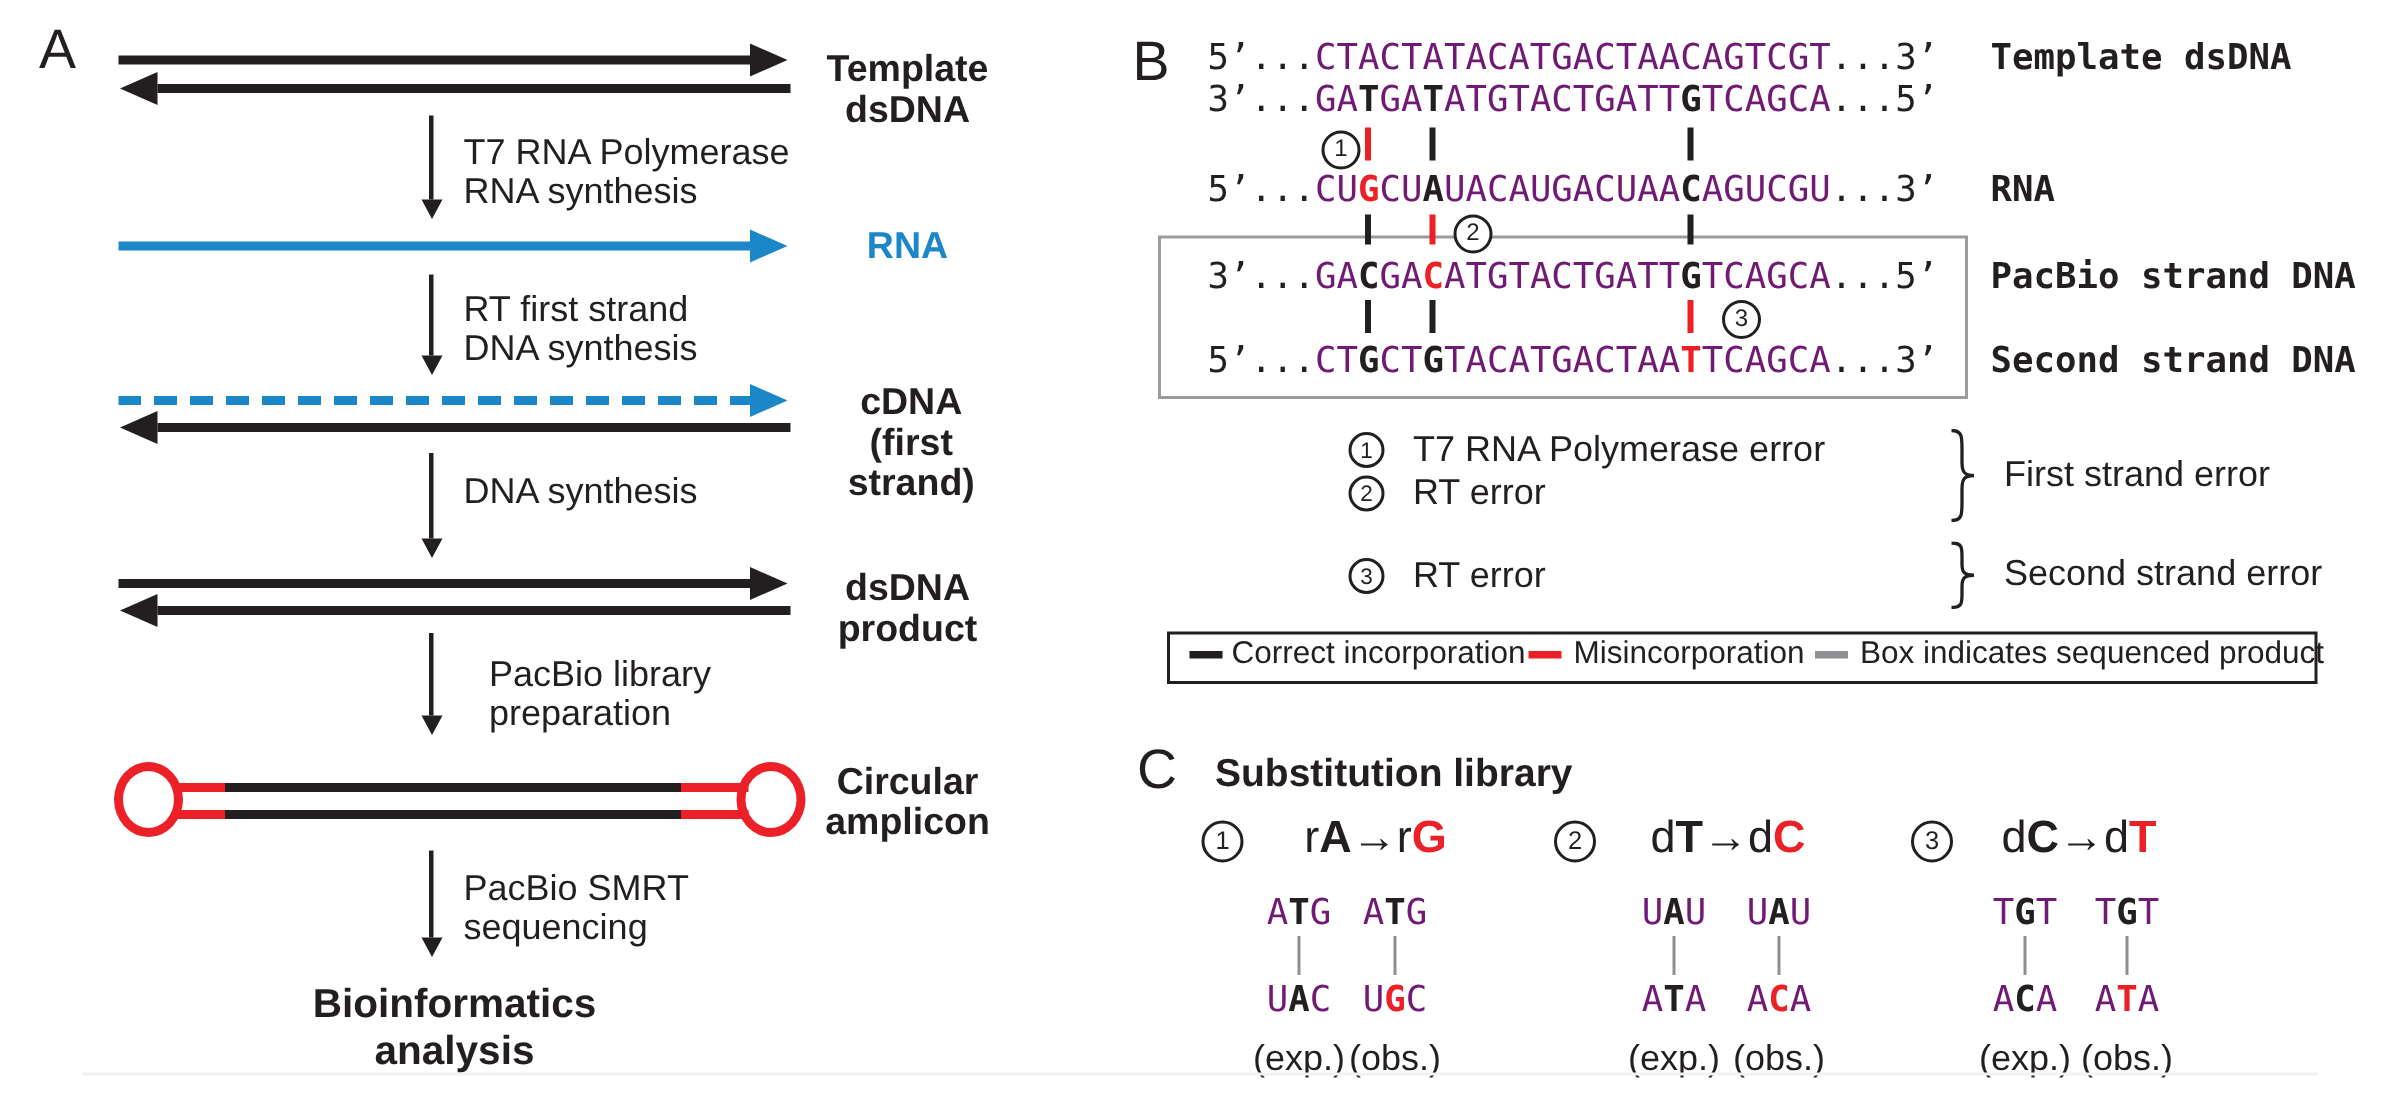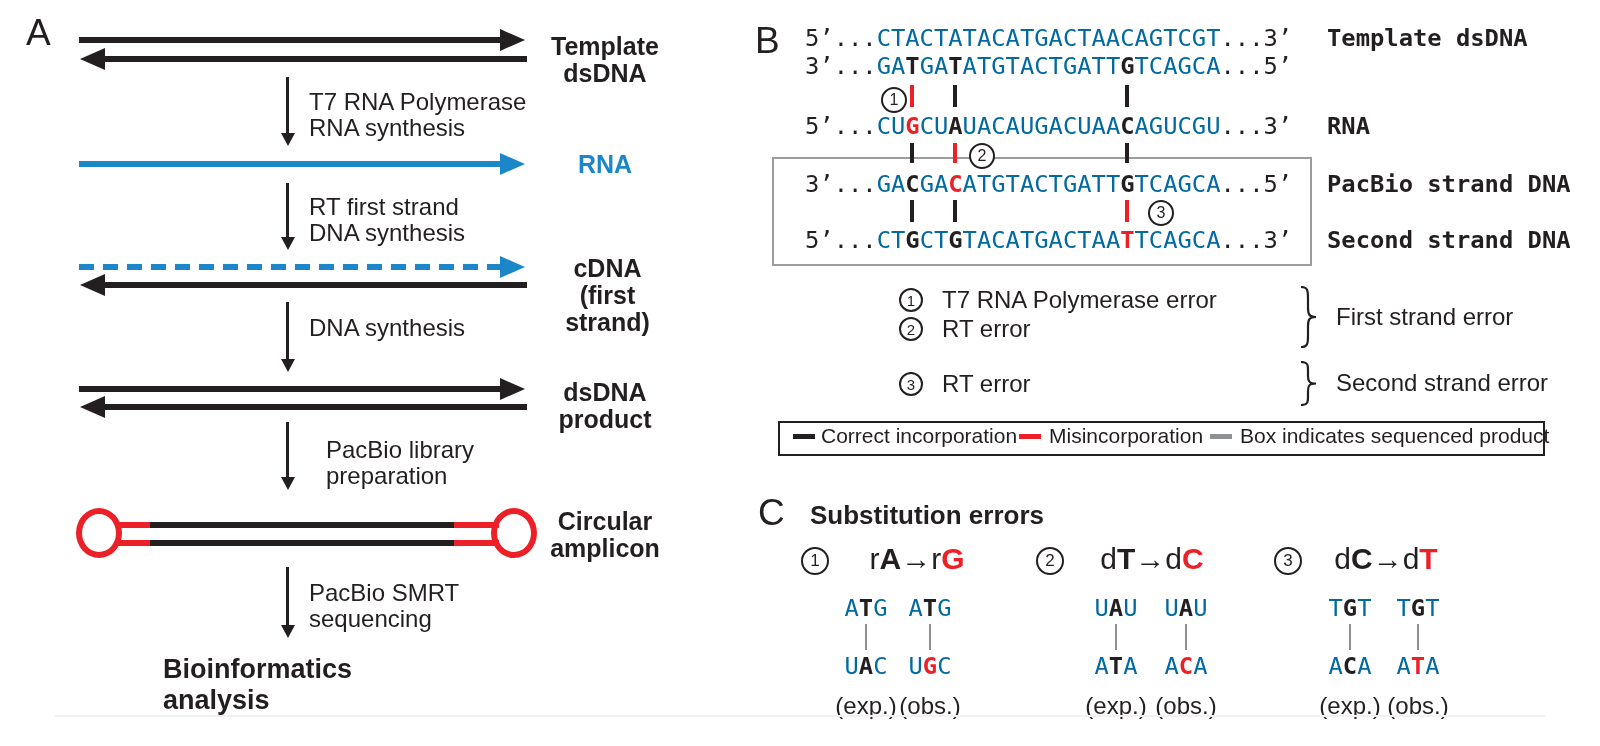--- a/index.html
+++ b/index.html
@@ -16,30 +16,30 @@
   .harrow.blue.right::after{border-color:transparent transparent transparent #1b86c8;}
   .harrow.dashed{background:repeating-linear-gradient(90deg,#1b86c8 0 15px,rgba(0,0,0,0) 15px 24px);}
   
   .varrow{position:absolute;width:3px;background:#231f20;}
   .varrow::after{content:"";position:absolute;left:50%;transform:translateX(-50%);bottom:-13px;
       border-style:solid;border-width:13px 7px 0 7px;border-color:#231f20 transparent transparent transparent;}
   
   .step-text{position:absolute;font-size:24px;line-height:25.5px;color:#231f20;}
   .flow-label{position:absolute;font-size:25px;line-height:27px;font-weight:bold;text-align:center;color:#231f20;}
   .flow-label.blue{color:#1b86c8;}
-  .final-label{position:absolute;font-size:27px;font-weight:bold;text-align:left;color:#231f20;}
+  .final-label{position:absolute;font-size:27px;font-weight:bold;text-align:center;color:#231f20;}
   
   .ring{position:absolute;width:34px;height:38px;border:6px solid #ec2127;border-radius:50%;}
   .amp-line{position:absolute;height:6px;}
   
   .seqrow{position:absolute;left:805px;font-family:"DejaVu Sans Mono",monospace;font-size:23.8px;
           line-height:28px;white-space:pre;letter-spacing:0;}
   .seqlabel{position:absolute;left:1327px;font-family:"DejaVu Sans Mono",monospace;font-size:23.8px;
           line-height:28px;font-weight:bold;white-space:pre;color:#231f20;}
-  .seg-k{color:#231f20;} .seg-g{color:#0369a1;}
+  .seg-k{color:#231f20;} .seg-g{color:#701a75;}
   .seg-b{color:#231f20;font-weight:bold;} .seg-r{color:#ec2127;font-weight:bold;}
   .tick{position:absolute;width:4px;}
   .tick.black{background:#231f20;} .tick.red{background:#ec2127;}
   .circ{position:absolute;border:2px solid #231f20;border-radius:50%;background:#ffffff;
         display:flex;align-items:center;justify-content:center;z-index:3;color:#231f20;}
   .circ.b{width:22px;height:22px;font-size:16px;}
   .circ.e{width:20px;height:20px;font-size:15px;}
   .circ.c{width:24px;height:24px;font-size:17px;}
   #seq-box{position:absolute;left:772px;top:157px;width:536px;height:105px;border:2px solid #9a9c9e;z-index:0;}
   .err-text{position:absolute;font-size:24px;color:#231f20;white-space:pre;}
@@ -181,21 +181,21 @@
 
   <div id="legend-box"></div>
   <div class="leg-dash" style="left:793px;background:#231f20;"></div>
   <div class="leg-text" style="left:821px;">Correct incorporation</div>
   <div class="leg-dash" style="left:1019px;background:#ec2127;"></div>
   <div class="leg-text" style="left:1049px;">Misincorporation</div>
   <div class="leg-dash" style="left:1210px;background:#8e9093;"></div>
   <div class="leg-text" style="left:1240px;">Box indicates sequenced product</div>
 
   <div class="panel-letter" style="left:758px;top:492px;">C</div>
-  <div id="c-title">Substitution errors</div>
+  <div id="c-title">Substitution library</div>
   <div id="c-area">
       <div class="circ c" style="left: 801px; top: 547px;">1</div>
       <div class="sub-label" style="left: 917px; top: 542px;"><span class="seg-k">r</span><span class="seg-b">A</span><span class="seg-k">→</span><span class="seg-k">r</span><span class="seg-r">G</span></div>
       <div class="mono-trio" style="left: 866px; top: 594px;"><span class="seg-g">A</span><span class="seg-b">T</span><span class="seg-g">G</span></div>
       <div class="pair-line" style="left: 866px; top: 624px;"></div>
       <div class="mono-trio" style="left: 866px; top: 652px;"><span class="seg-g">U</span><span class="seg-b">A</span><span class="seg-g">C</span></div>
       <div class="eo-label" style="left: 866px; top: 692px;">(exp.)</div>
       <div class="mono-trio" style="left: 930px; top: 594px;"><span class="seg-g">A</span><span class="seg-b">T</span><span class="seg-g">G</span></div>
       <div class="pair-line" style="left: 930px; top: 624px;"></div>
       <div class="mono-trio" style="left: 930px; top: 652px;"><span class="seg-g">U</span><span class="seg-r">G</span><span class="seg-g">C</span></div>

